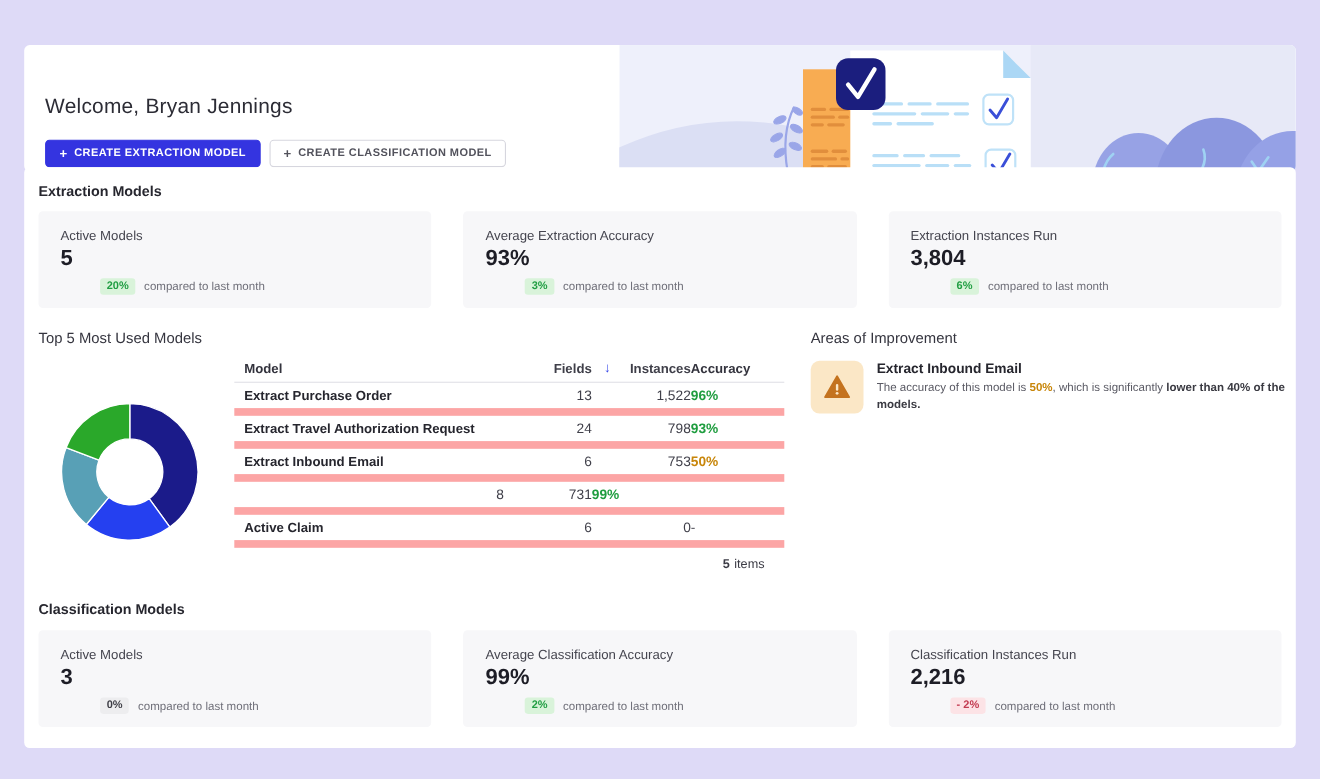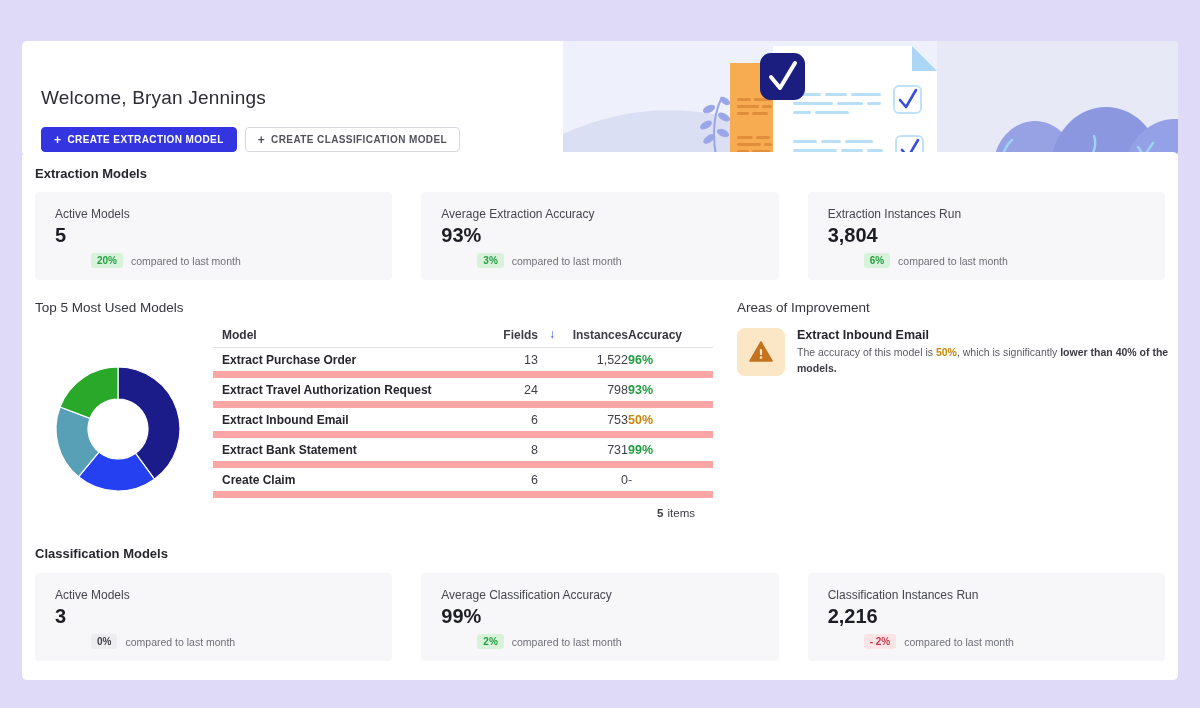--- a/index.html
+++ b/index.html
@@ -228,27 +228,26 @@
       <div class="t-num">798</div>
       <div class="t-acc acc-good">93%</div>
     </div>
     <div class="t-row t-body">
       <div class="t-cell-model">Extract Inbound Email</div>
       <div class="t-num">6</div>
       <div class="t-num">753</div>
       <div class="t-acc acc-warn">50%</div>
     </div>
     <div class="t-row t-body">
-      <div class="t-cell-model">Extract Bank Statement</div>
       <div class="t-num">8</div>
       <div class="t-num">731</div>
       <div class="t-acc acc-good">99%</div>
     </div>
     <div class="t-row t-body">
-      <div class="t-cell-model">Create Claim</div>
+      <div class="t-cell-model">Active Claim</div>
       <div class="t-num">6</div>
       <div class="t-num">0</div>
       <div class="t-acc acc-none">-</div>
     </div>
 
     <div class="t-footer">
       <b>5</b>
         <span>items</span>
     </div>
   </div>

